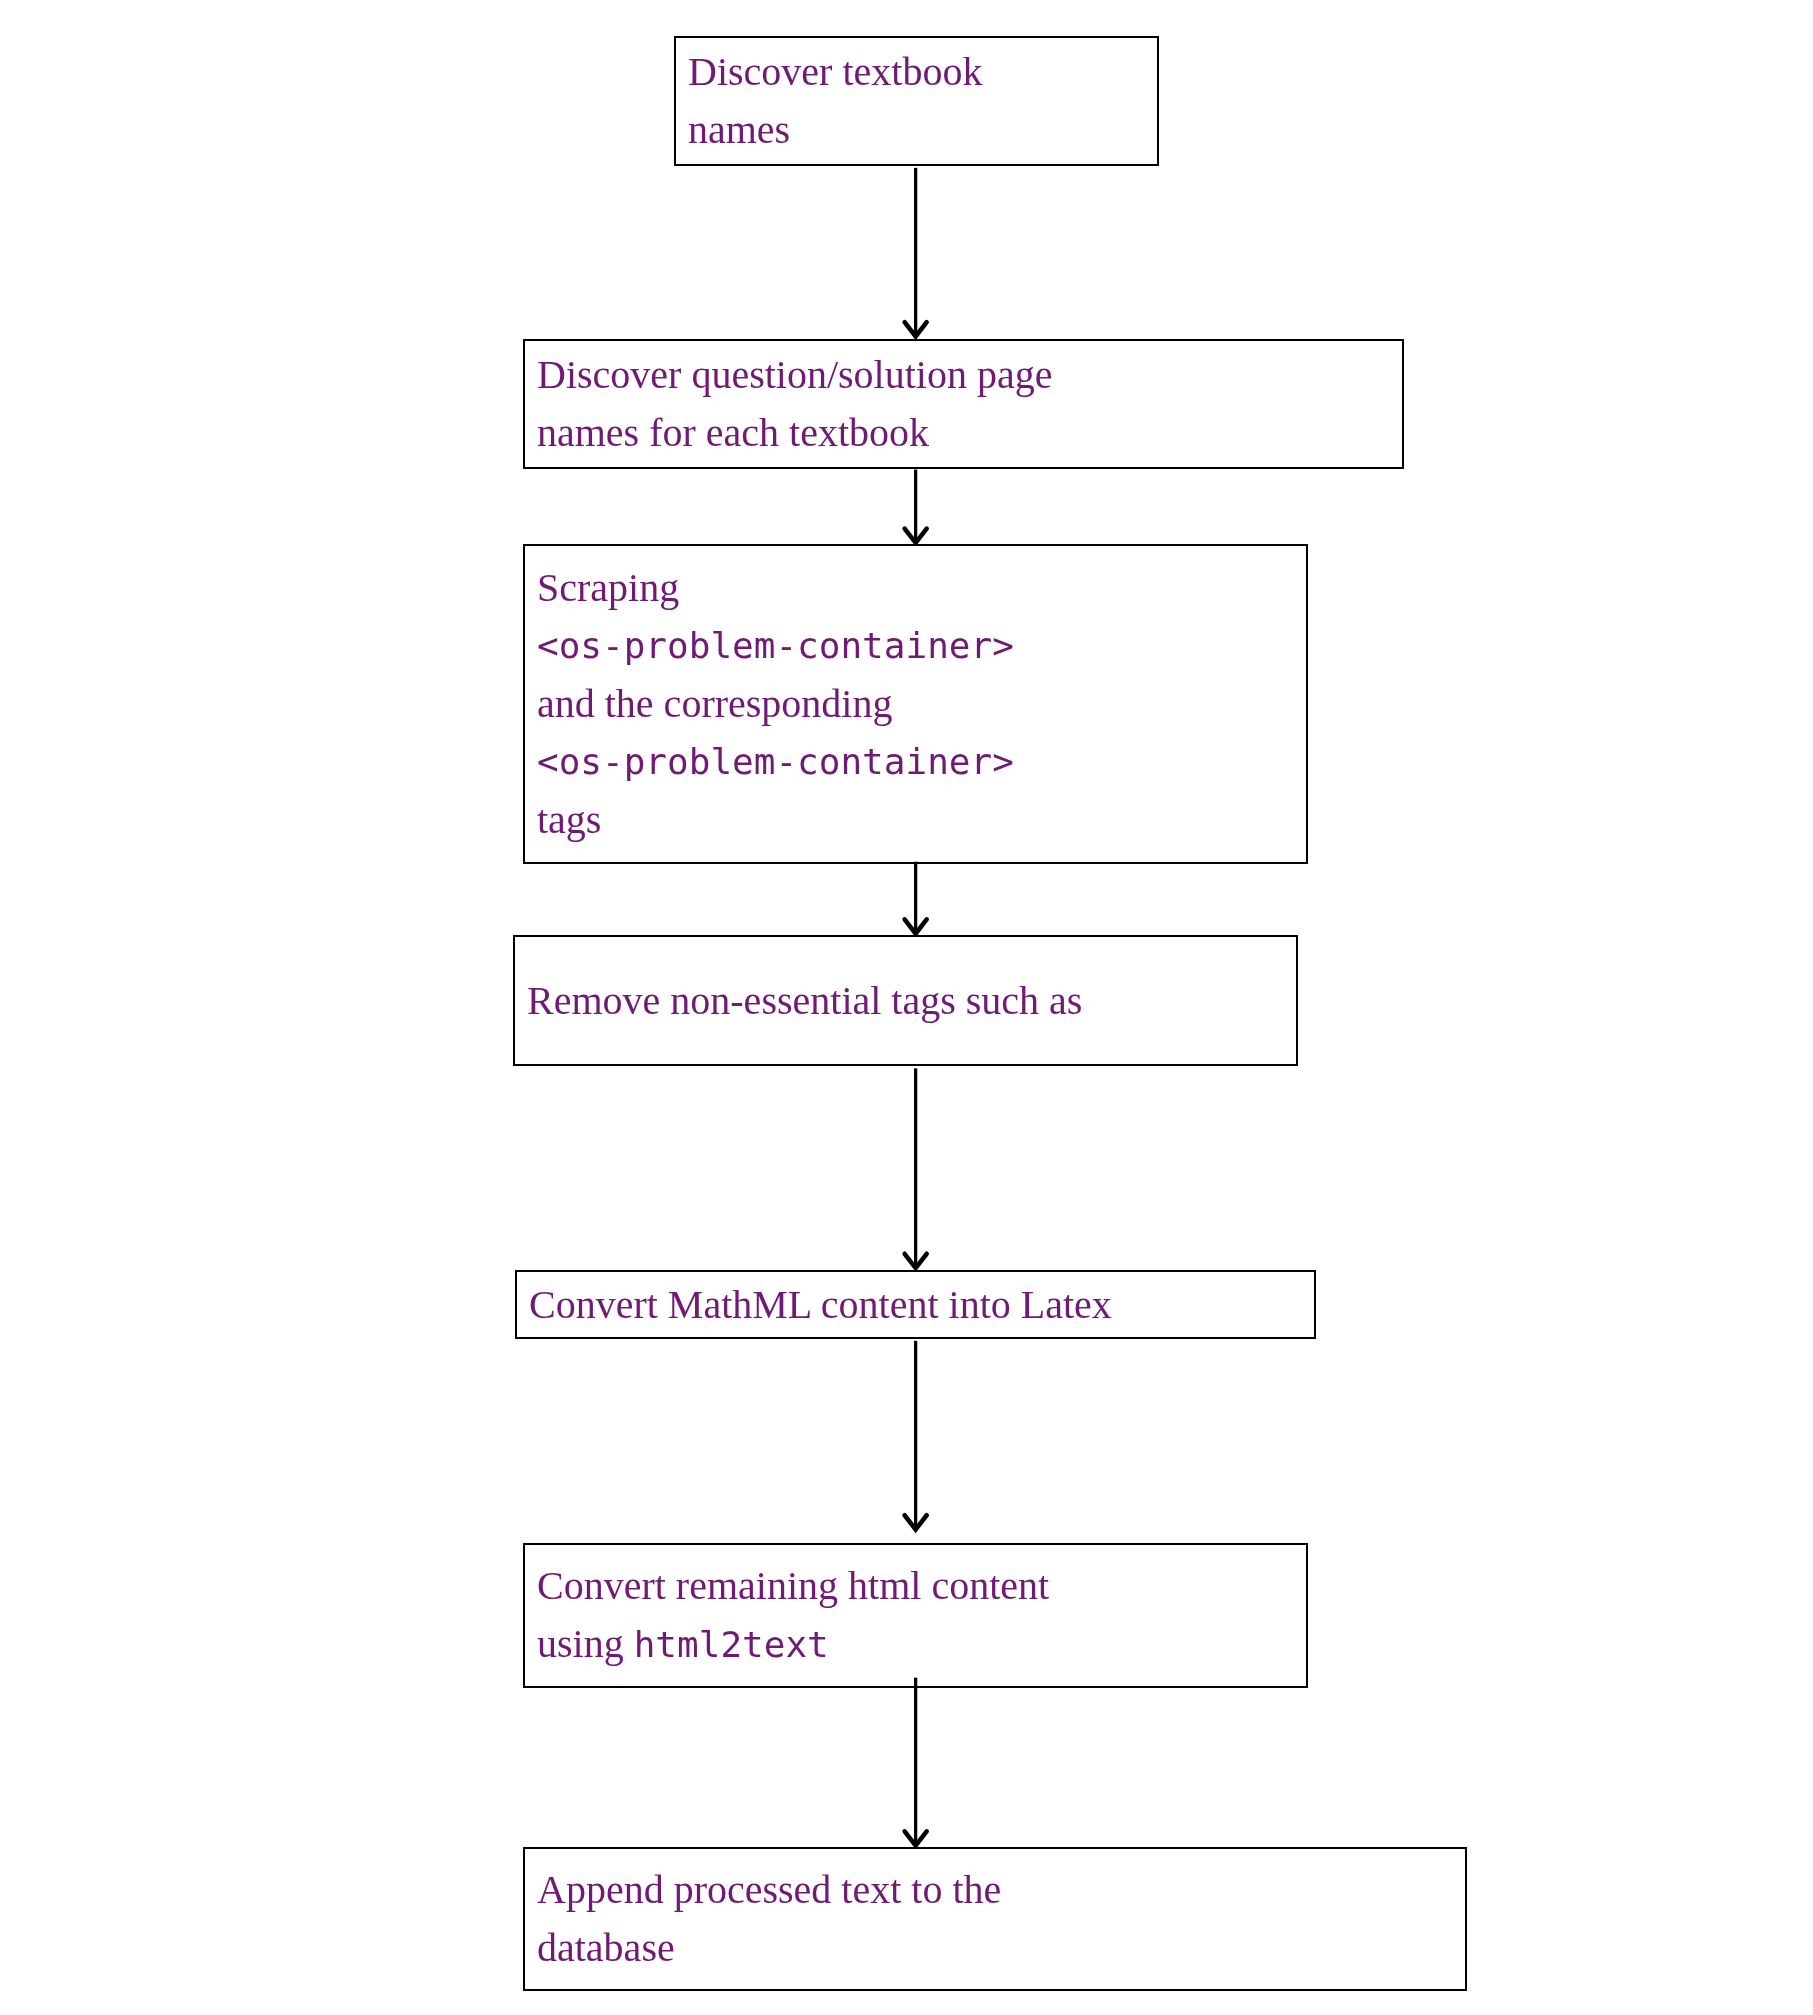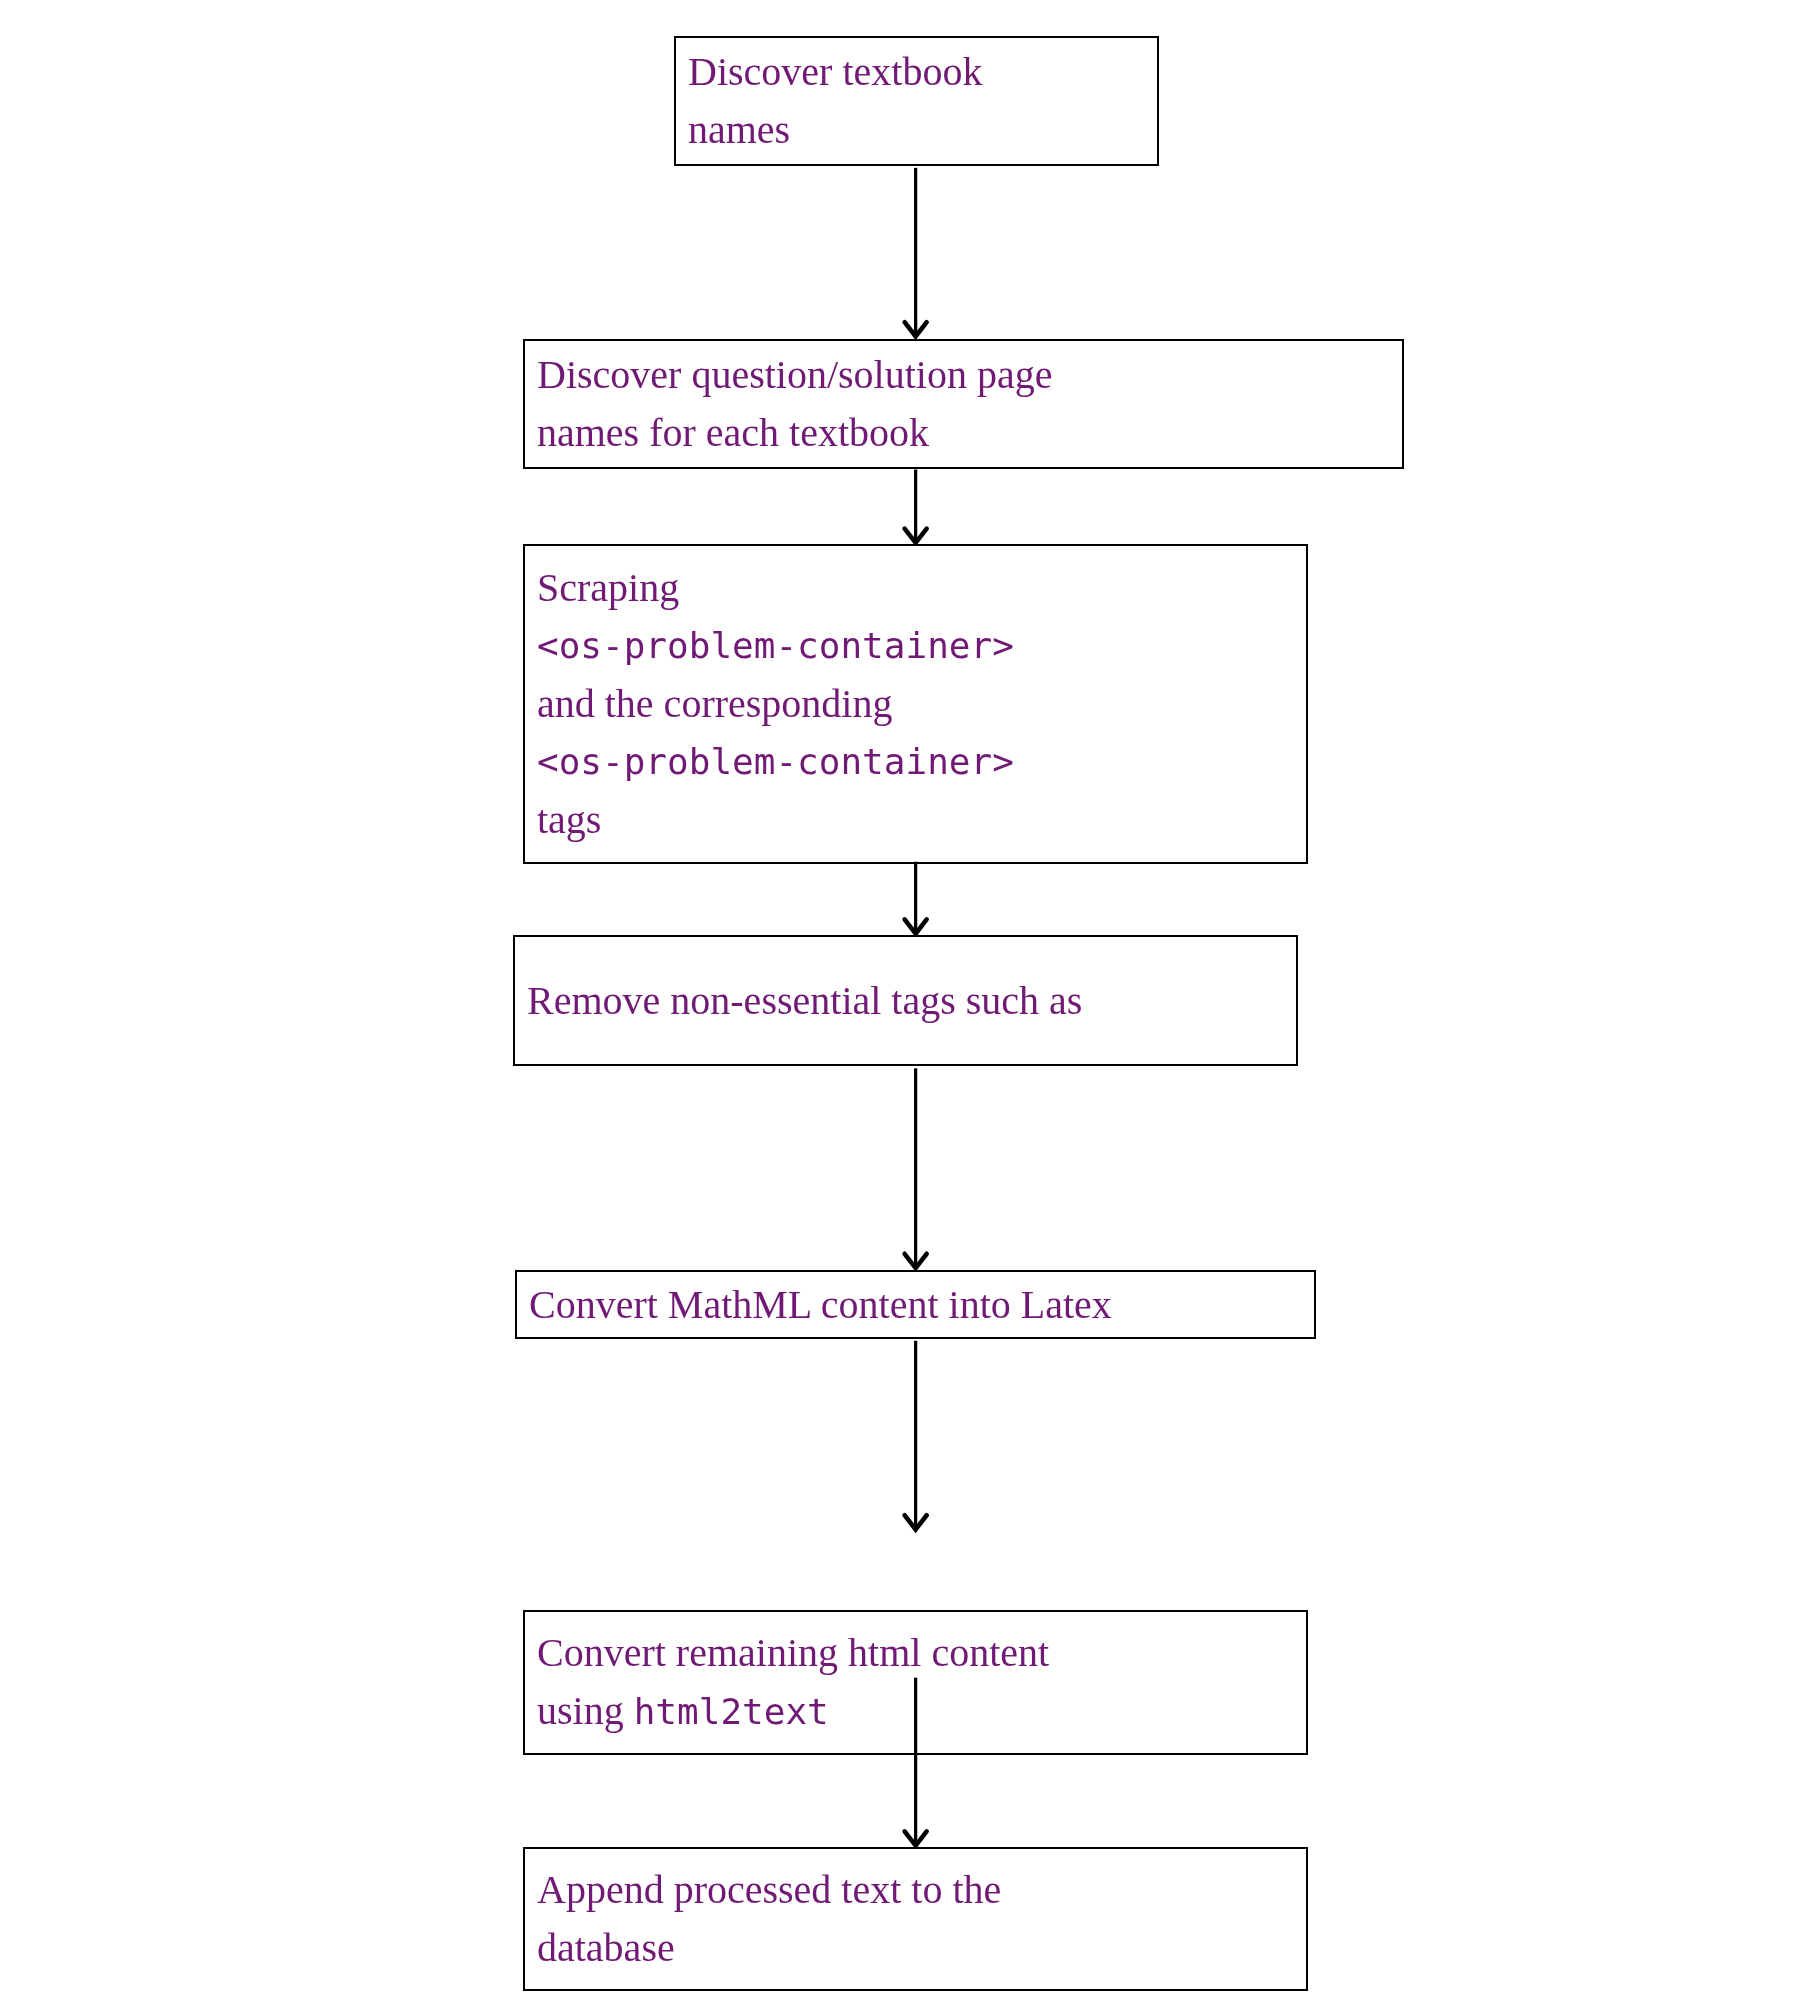--- a/index.html
+++ b/index.html
@@ -120,35 +120,35 @@
     </div>
   </div>
 
   <div class="edge" style="left:915px; top:1339px; width:1.3px; height:193px;">
     <svg width="1.3" height="193" viewBox="0 0 2 292">
       <line x1="1" y1="0" x2="1" y2="290" stroke="#000000" stroke-width="5"></line>
       <path d="M -16 269 L 1 291 L 18 269" fill="none" stroke="#000000" stroke-width="7" stroke-linecap="round"></path>
     </svg>
   </div>
 
-  <div class="node" style="left:523px; top:1610px; width:785px; height:145px;">
+  <div class="node" style="left:523px; top:1543px; width:785px; height:145px;">
     <div class="lines">
       <div class="line">Convert remaining html content</div>
       <div class="line"><span>using </span><span class="mono">html2text</span></div>
     </div>
   </div>
 
   <div class="edge" style="left:915px; top:1676px; width:1.3px; height:172px;">
     <svg width="1.3" height="172" viewBox="0 0 2 260">
       <line x1="1" y1="0" x2="1" y2="258" stroke="#000000" stroke-width="5"></line>
       <path d="M -16 237 L 1 259 L 18 237" fill="none" stroke="#000000" stroke-width="7" stroke-linecap="round"></path>
     </svg>
   </div>
 
-  <div class="node" style="left:523px; top:1847px; width:785px; height:144px;">
+  <div class="node" style="left:523px; top:1847px; width:944px; height:144px;">
     <div class="lines">
       <div class="line">Append processed text to the</div>
       <div class="line">database</div>
     </div>
   </div>
 
 </div>
 
 
 </body></html>

